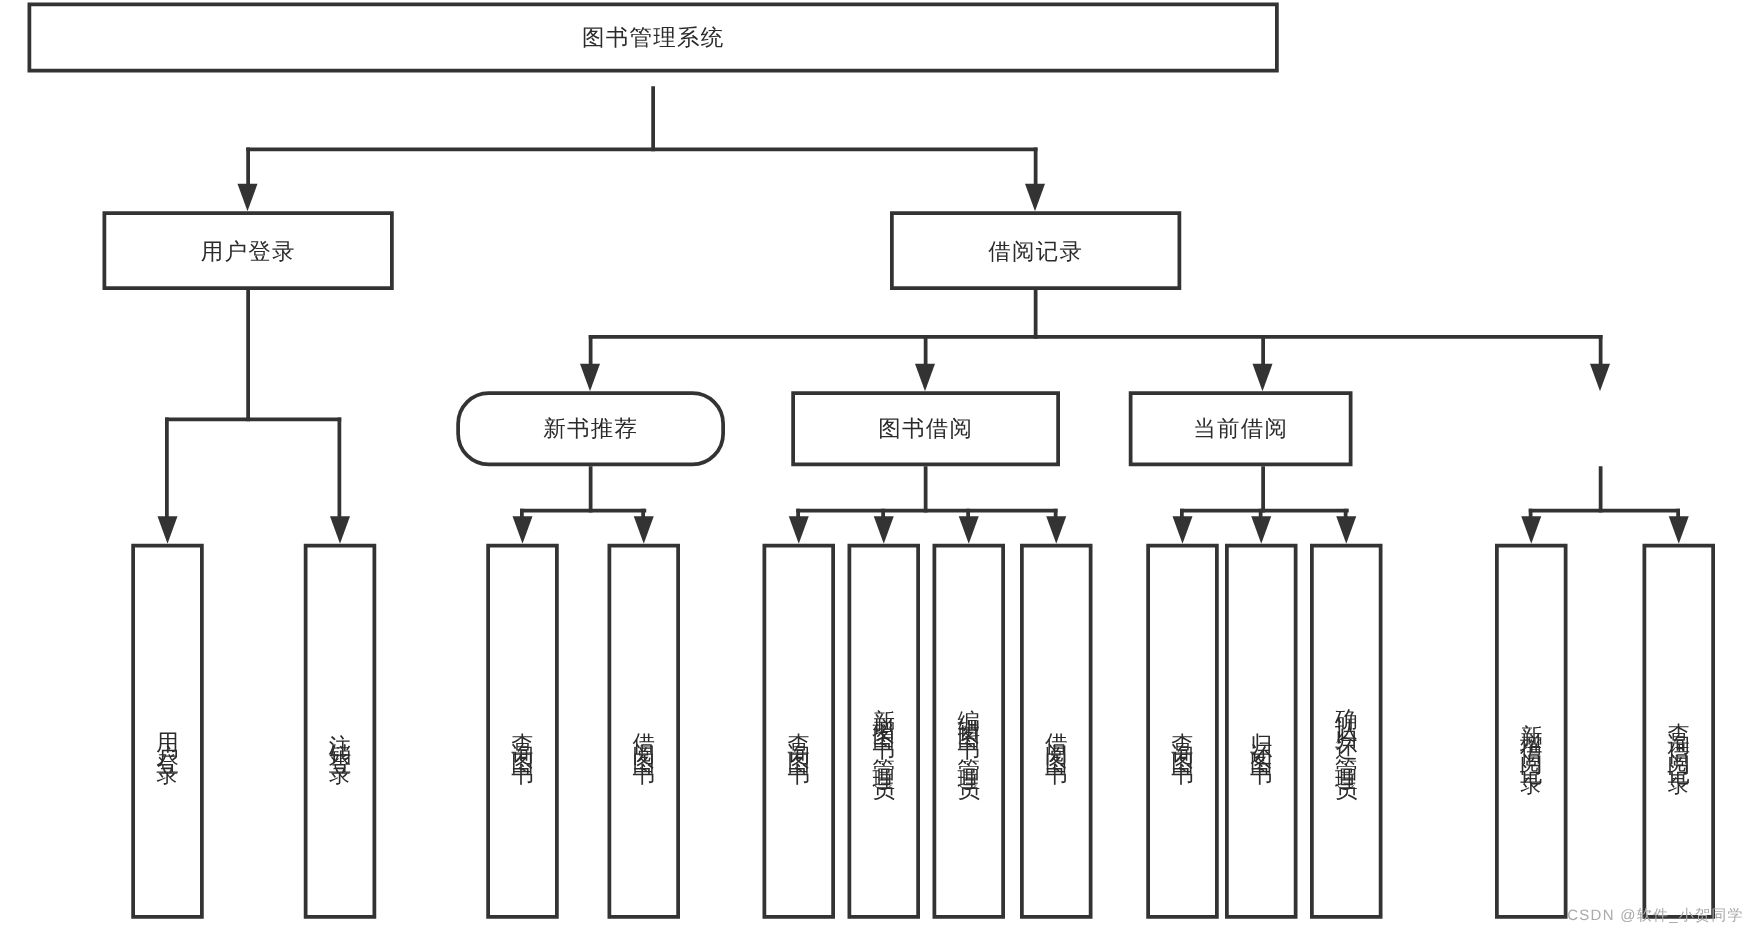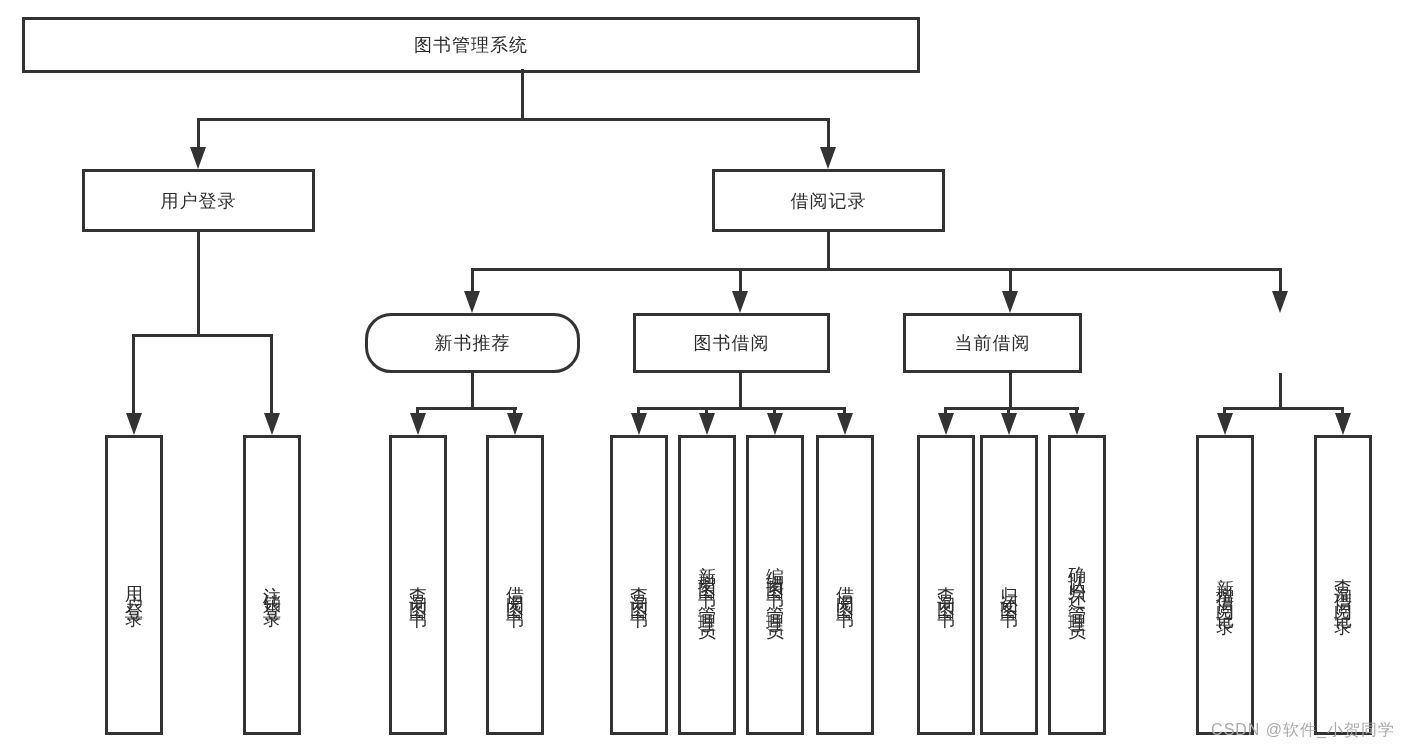--- a/index.html
+++ b/index.html
@@ -47,32 +47,32 @@
     height: 0;
     border-left: 8px solid transparent;
     border-right: 8px solid transparent;
     border-top: 22px solid #333333;
   }
   .watermark {
     position: absolute;
     right: 10px;
     bottom: 6px;
     color: #aaaaaa;
-    font-size: 16px;
+    font-size: 12px;
     letter-spacing: 1px;
     pointer-events: none;
     z-index: 5;
   }
 </style>
 </head>
 <body>
 
 <div class="canvas">
 
-  <div class="node" style="left:22px; top:17px; width:898px; height:56px;">图书管理系统</div>
+  <div class="node" style="left:22px; top:2px; width:1001px; height:56px;">图书管理系统</div>
 
   <div class="vline" style="left:521px; top:69px; height:52px;"></div>
   <div class="hline" style="left:197px; top:118px; width:633px;"></div>
   <div class="vline" style="left:197px; top:118px; height:34px;"></div>
   <div class="vline" style="left:827px; top:118px; height:34px;"></div>
   <div class="arrow" style="left:190px; top:147px;"></div>
   <div class="arrow" style="left:820px; top:147px;"></div>
 
   <div class="node" style="left:82px; top:169px; width:233px; height:63px;">用户登录</div>
   <div class="node" style="left:712px; top:169px; width:233px; height:63px;">借阅记录</div>
@@ -89,21 +89,21 @@
   <div class="vline" style="left:471px; top:268px; height:26px;"></div>
   <div class="vline" style="left:739px; top:268px; height:26px;"></div>
   <div class="vline" style="left:1009px; top:268px; height:26px;"></div>
   <div class="vline" style="left:1279px; top:268px; height:26px;"></div>
   <div class="arrow" style="left:464px; top:291px;"></div>
   <div class="arrow" style="left:732px; top:291px;"></div>
   <div class="arrow" style="left:1002px; top:291px;"></div>
   <div class="arrow" style="left:1272px; top:291px;"></div>
 
   <div class="node" style="left:365px; top:313px; width:215px; height:60px;border-radius:26px;">新书推荐</div>
-  <div class="node" style="left:633px; top:313px; width:197px; height:60px;">图书借阅</div>
+  <div class="node" style="left:633px; top:313px; width:215px; height:60px;">图书借阅</div>
   <div class="node" style="left:903px; top:313px; width:179px; height:60px;">当前借阅</div>
 
   <div class="vline" style="left:471px; top:373px; height:37px;"></div>
   <div class="hline" style="left:416px; top:407px; width:101px;"></div>
   <div class="vline" style="left:416px; top:407px; height:10px;"></div>
   <div class="vline" style="left:513px; top:407px; height:10px;"></div>
   <div class="arrow" style="left:410px; top:413px;"></div>
   <div class="arrow" style="left:507px; top:413px;"></div>
 
   <div class="vline" style="left:739px; top:373px; height:37px;"></div>

